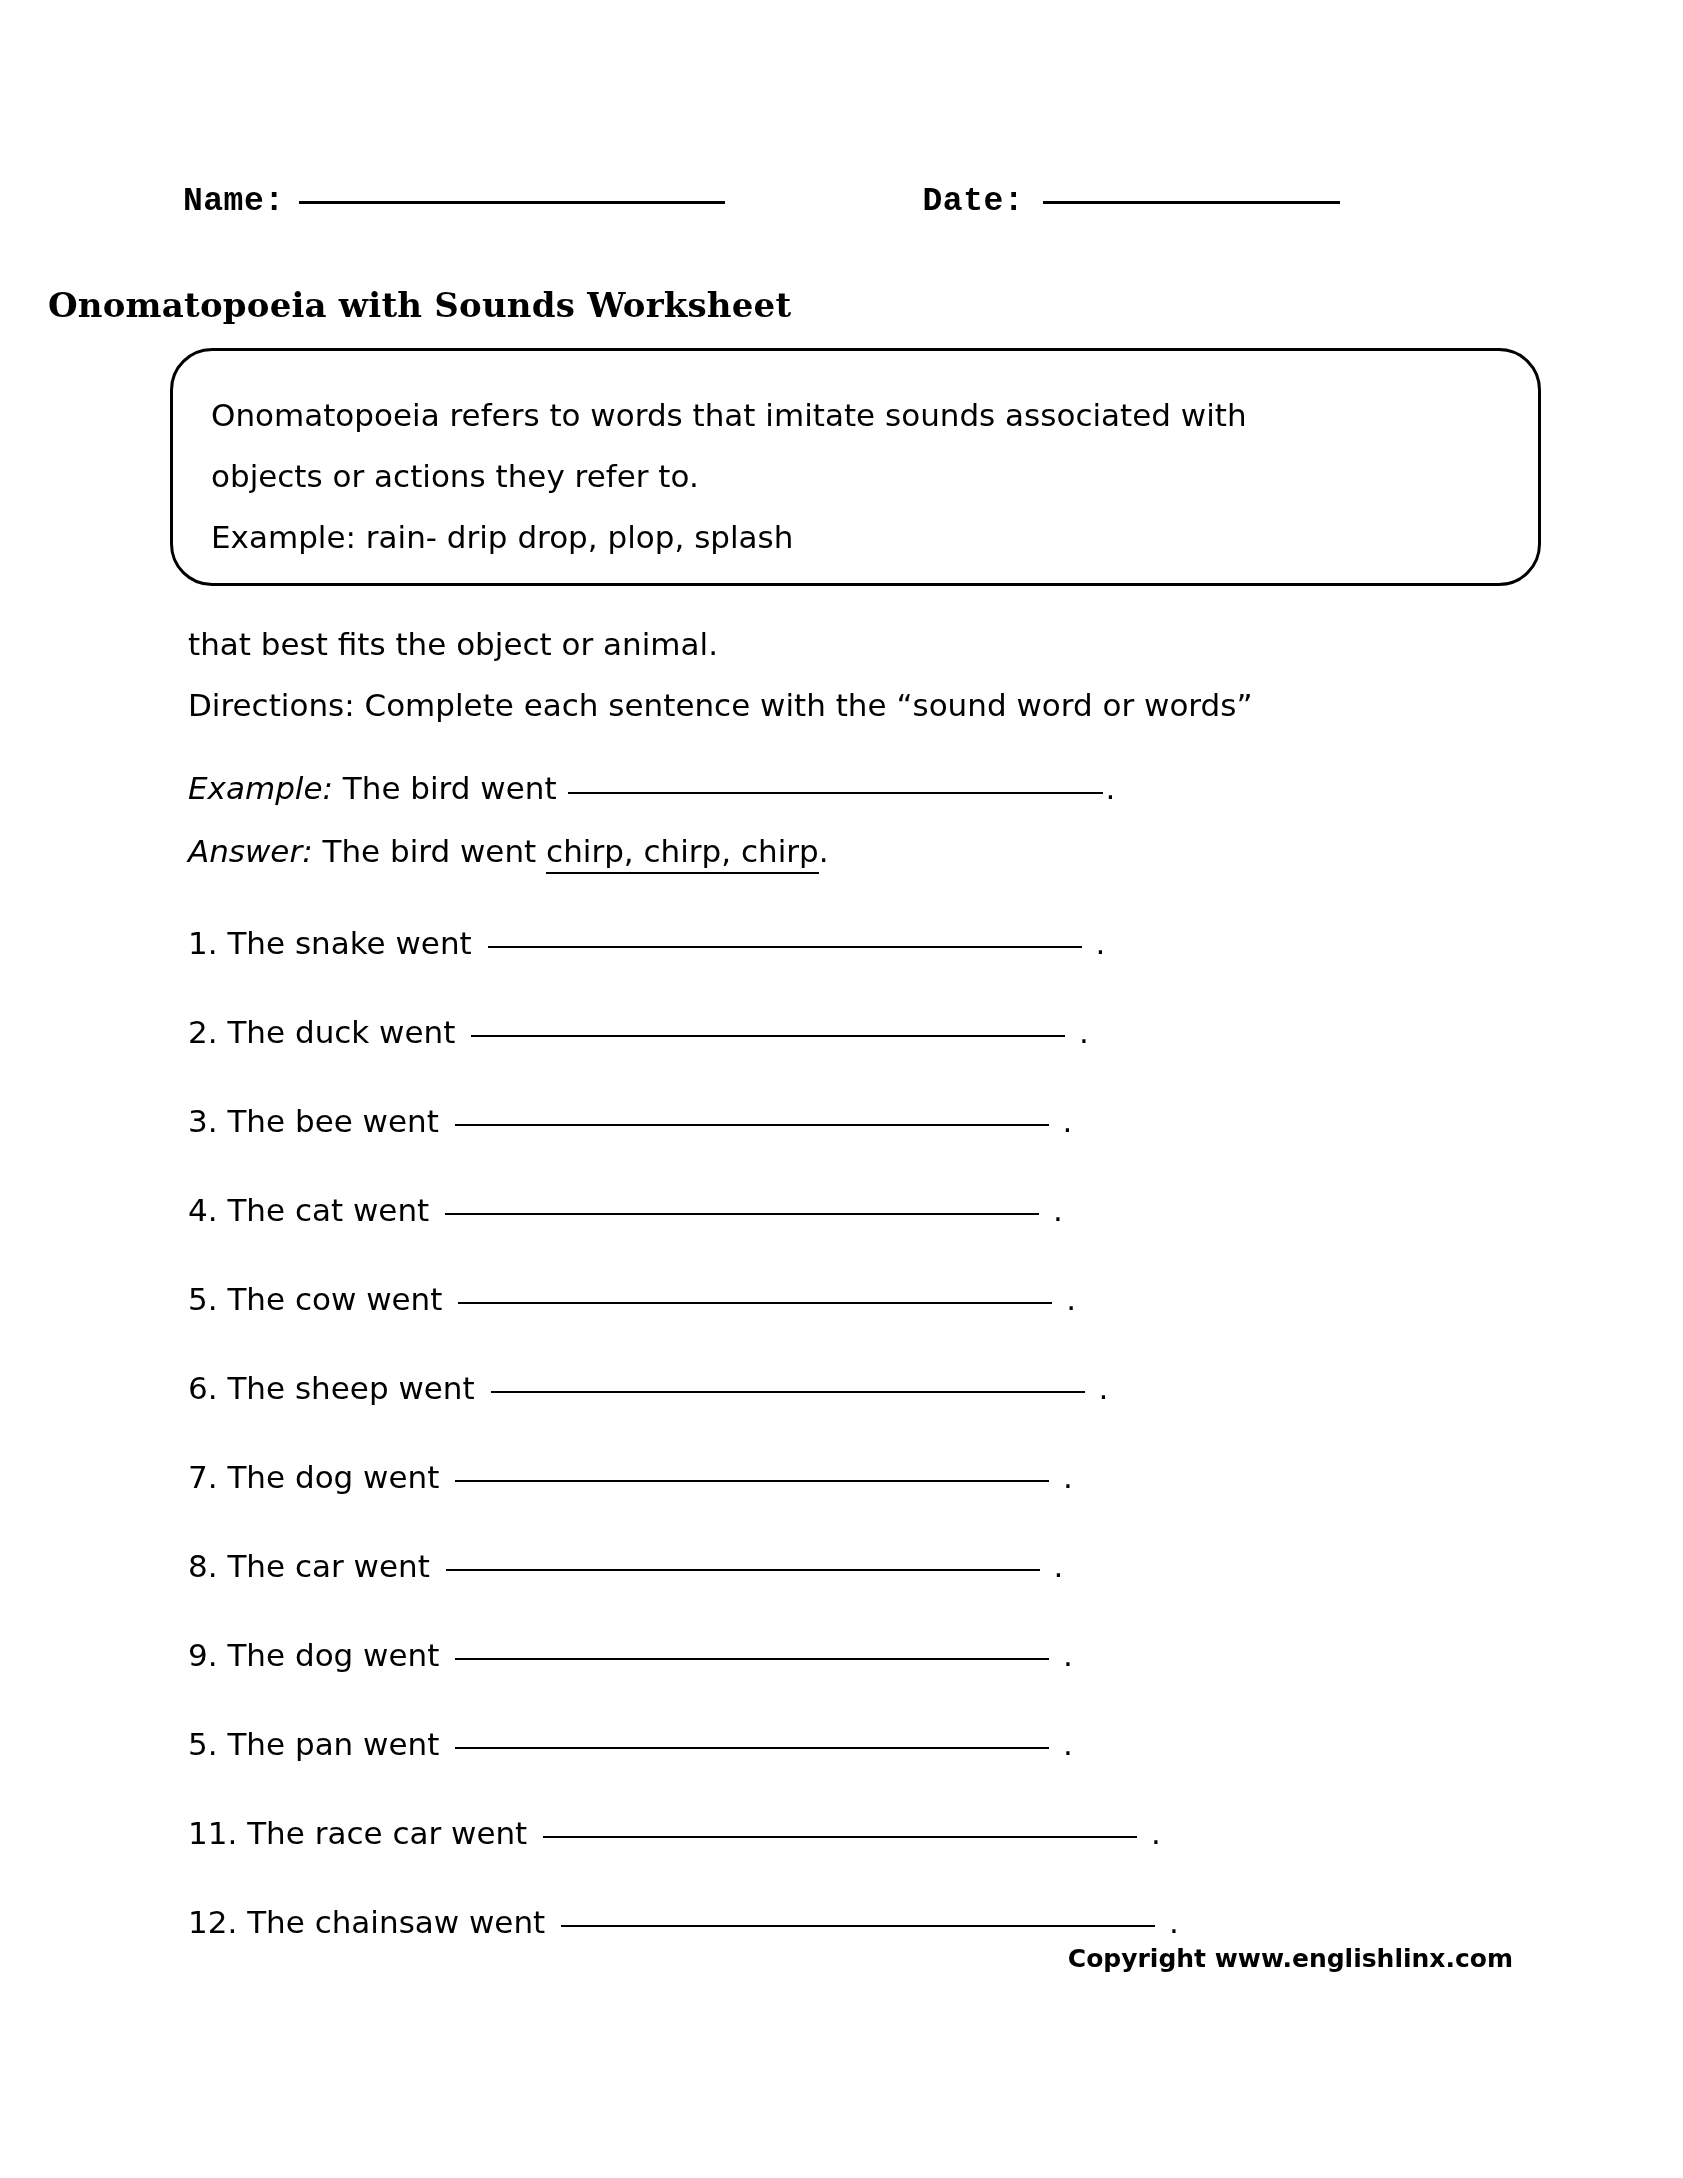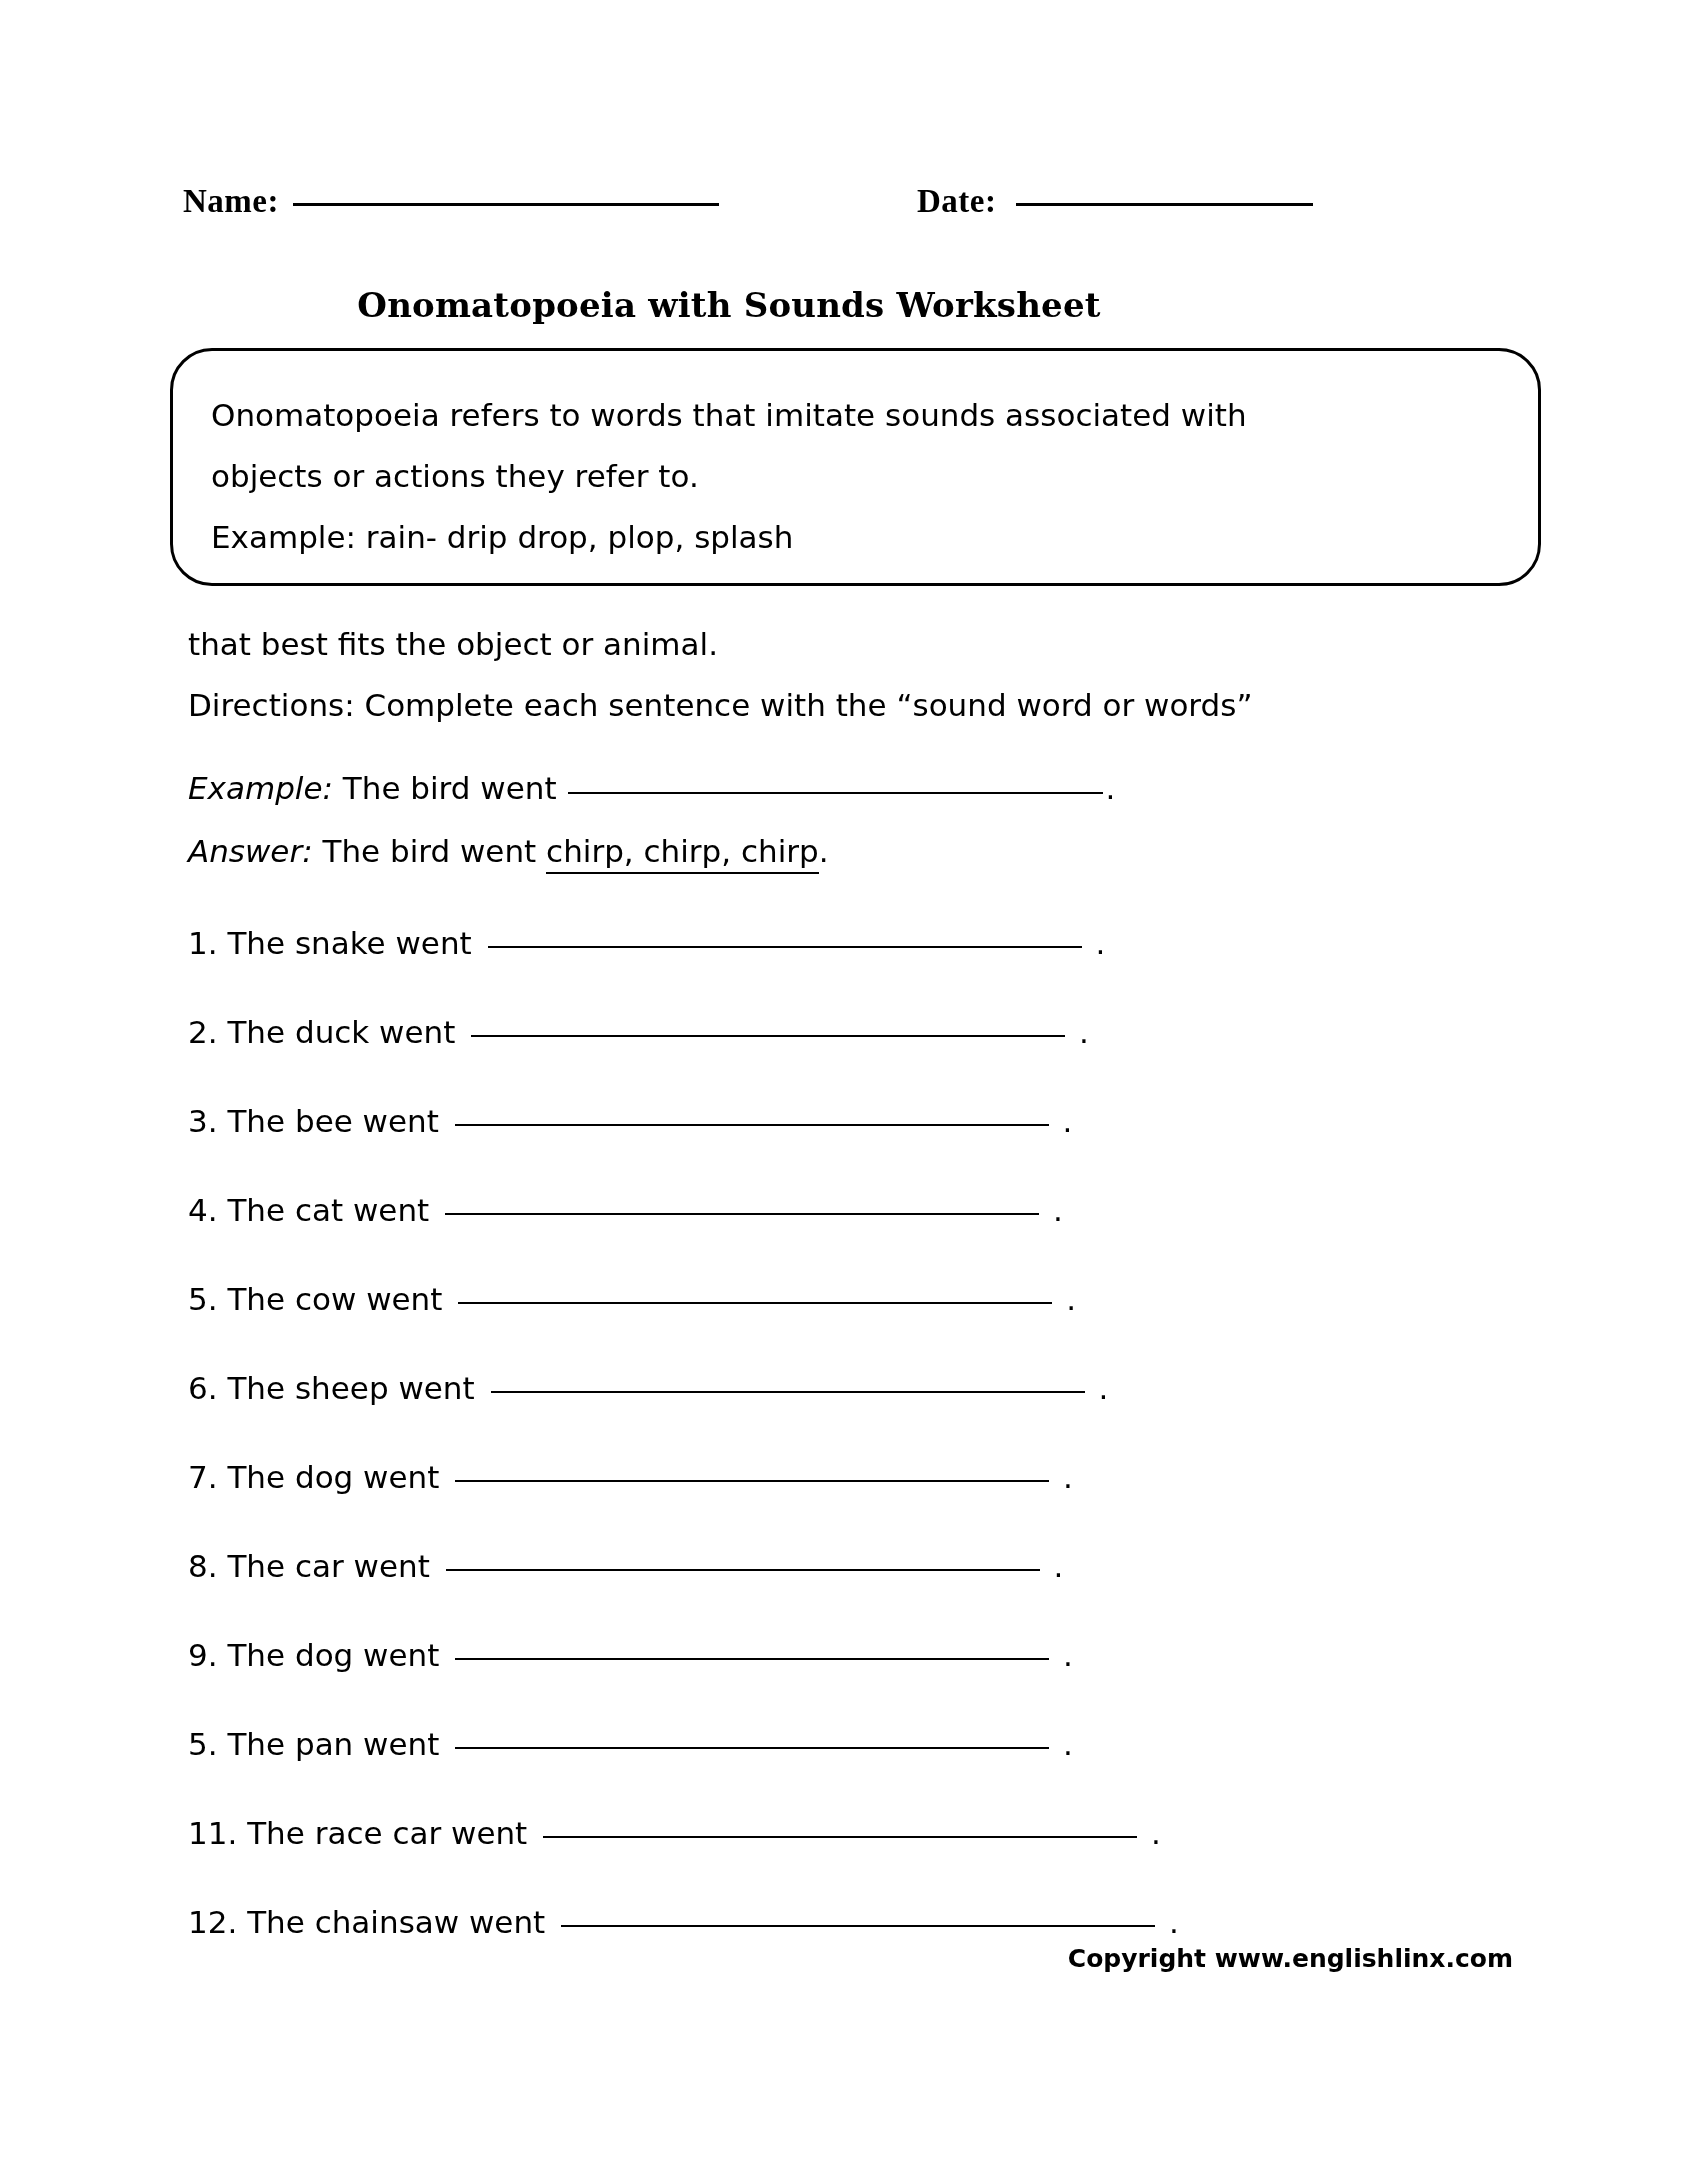--- a/index.html
+++ b/index.html
@@ -27,21 +27,21 @@
   
   .header-row {
     position: absolute;
     left: 183px;
     top: 183px;
     width: 1287px;
     display: flex;
     align-items: baseline;
   }
   .name-label, .date-label {
-    font-family: Liberation Serif, serif;
+    font-family: Liberation Mono, monospace;
     font-weight: bold;
     font-size: 33px;
     letter-spacing: 0.5px;
   }
   .blank-line {
     display: inline-block;
     border-bottom: 3px solid #000;
     height: 1px;
     position: relative;
     top: -6px;
@@ -49,25 +49,25 @@
   .name-blank { width: 426px; margin-left: 14px; }
   .date-blank { width: 297px; margin-left: 14px; }
   .date-group { margin-left: 198px; }
 
   
   .worksheet-title {
     position: absolute;
     top: 285px;
     left: 0;
     width: 1458px;
-    text-align: center;
     font-family: "DejaVu Serif", serif;
     font-weight: bold;
     font-size: 34px;
     letter-spacing: 0.2px;
+    padding-left: 48px;
   }
 
   
   .definition-box {
     position: absolute;
     left: 170px;
     top: 348px;
     width: 1371px;
     height: 238px;
     border: 3px solid #000;

